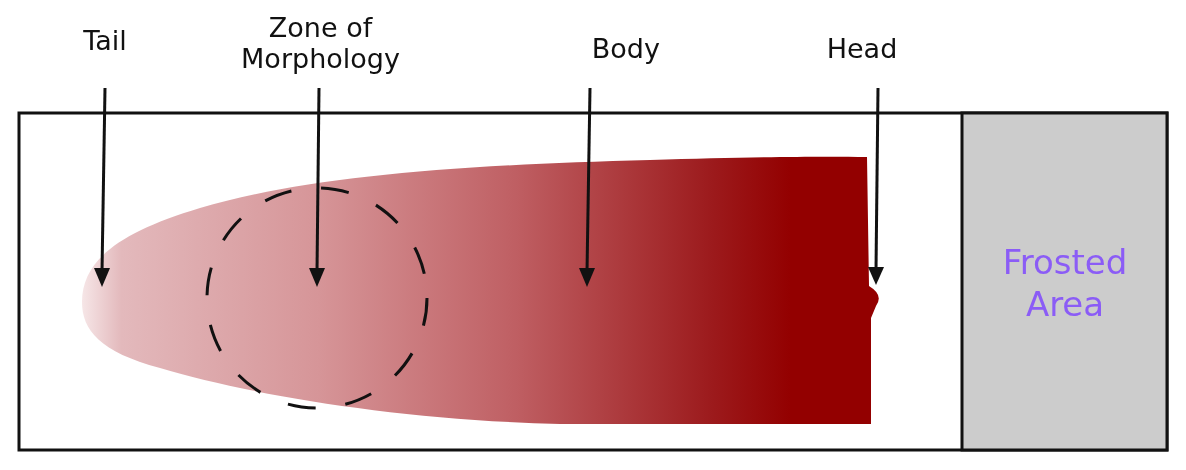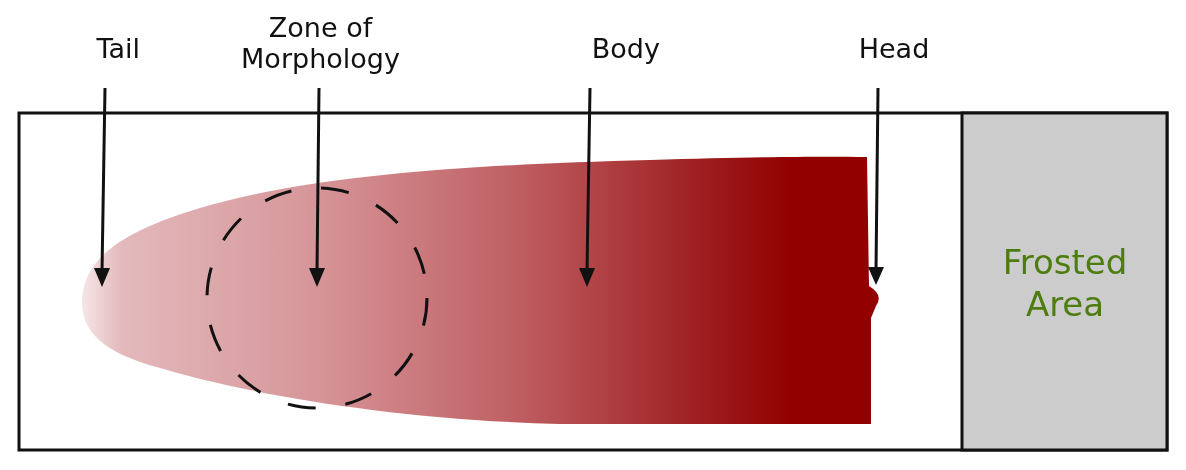--- a/index.html
+++ b/index.html
@@ -1,19 +1,19 @@
 <!DOCTYPE html>
 <html><head>
 <meta charset="utf-8">
 <style>
   html, body { margin: 0; padding: 0; background: #ffffff; }
   body { width: 1186px; height: 470px; position: relative; overflow: hidden;
          font-family: "DejaVu Sans", "Liberation Sans", sans-serif; }
   .label { position: absolute; color: #111; font-size: 27px; text-align: center; line-height: 31px; white-space: pre-line; }
-  .frosted-label { position: absolute; color: #4d7c0f; font-size: 34px; text-align: center; line-height: 42px; white-space: pre-line; }
+  .frosted-label { position: absolute; color: #8b5cf6; font-size: 34px; text-align: center; line-height: 42px; white-space: pre-line; }
   svg { position: absolute; left: 0; top: 0; }
 </style>
 </head>
 <body>
 
 <svg width="1186" height="470" viewBox="0 0 1186 470">
   <defs>
     <linearGradient id="stainGrad" x1="82" y1="0" x2="870" y2="0" gradientUnits="userSpaceOnUse">
       <stop offset="0" stop-color="#f6e6e7"></stop>
       <stop offset="0.05" stop-color="#e3b9bc"></stop>
@@ -54,19 +54,19 @@
   <g>
     <line x1="590" y1="88" x2="587" y2="272" stroke="#111" stroke-width="3"></line>
     <polygon points="579,268 595,268 587,287" fill="#111"></polygon>
   </g>
   <g>
     <line x1="878" y1="88" x2="876" y2="270" stroke="#111" stroke-width="3"></line>
     <polygon points="868,267 884,267 876,285" fill="#111"></polygon>
   </g>
 </svg>
 
-<div class="label" style="left:70px; top:33px; width:70px;text-align:right;">Tail</div>
+<div class="label" style="left:70px; top:25px; width:70px;">Tail</div>
 <div class="label" style="left:223px; top:12px; width:195px;">Zone of
 Morphology</div>
 <div class="label" style="left:560px; top:33px; width:100px;text-align:right;">Body</div>
-<div class="label" style="left:844px; top:33px; width:100px;">Head</div>
+<div class="label" style="left:812px; top:33px; width:100px;">Head</div>
 <div class="frosted-label" style="left:964px; top:241px; width:202px;">Frosted
 Area</div>
 
 </body></html>

